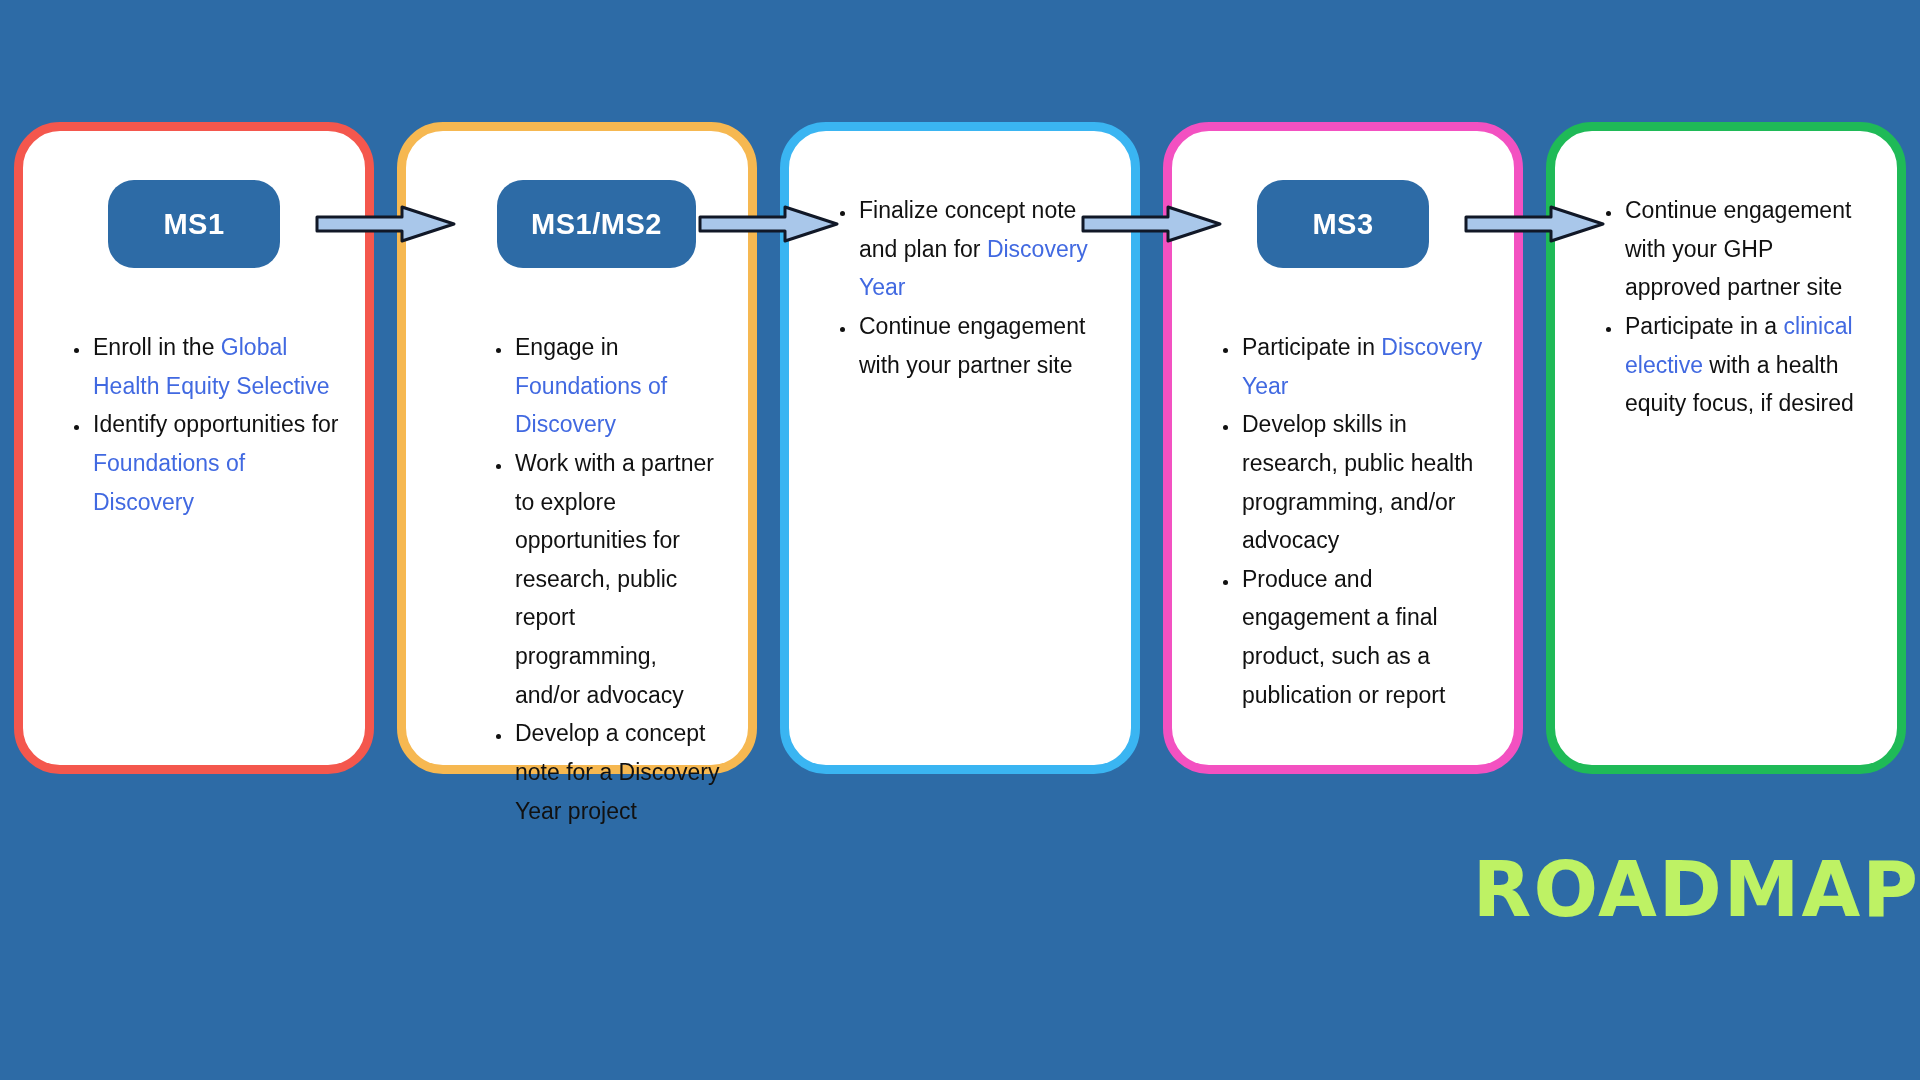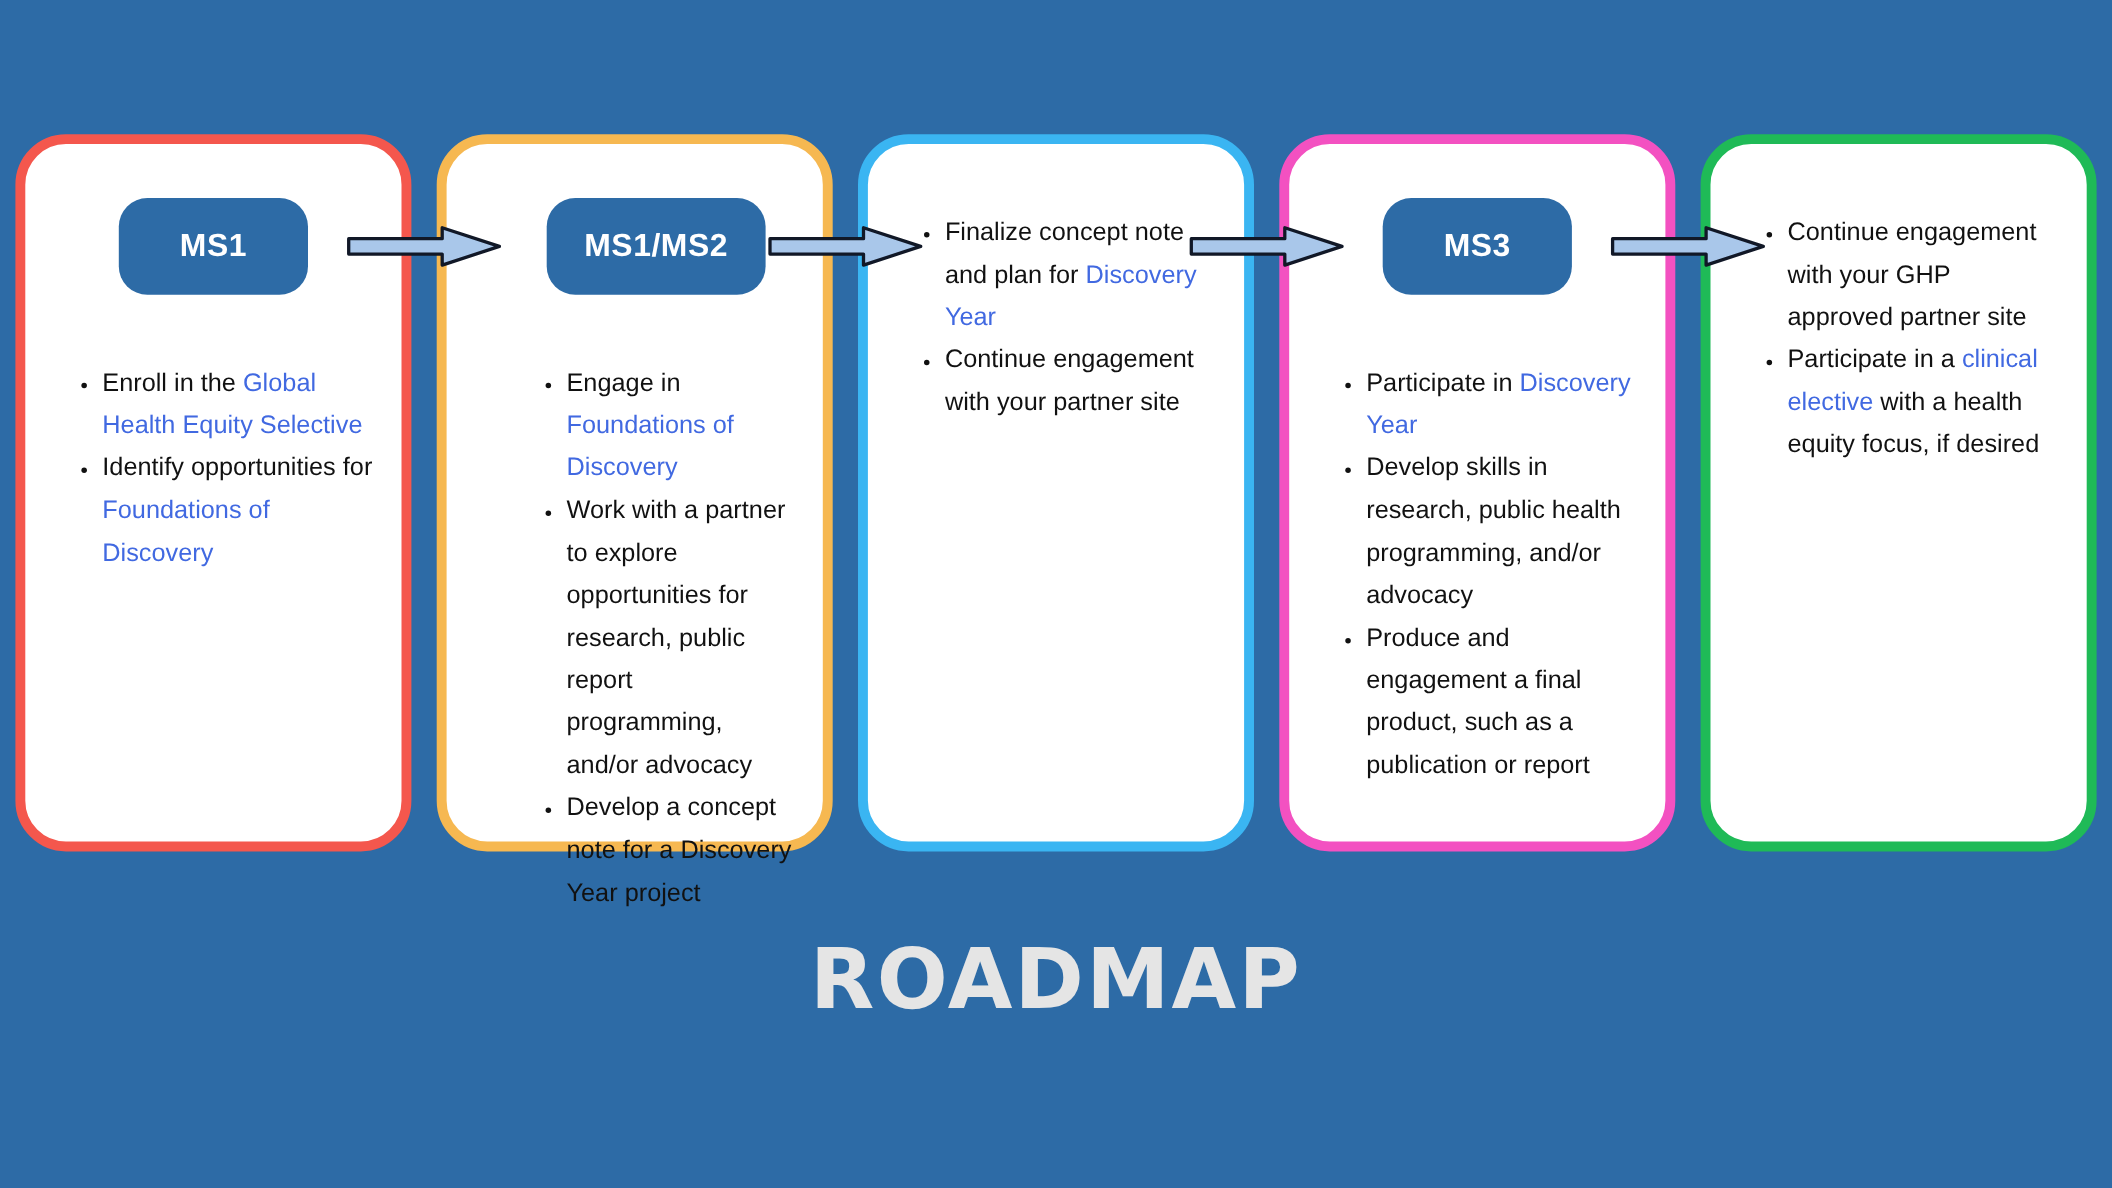--- a/index.html
+++ b/index.html
@@ -83,22 +83,22 @@
   }
   .arrow-svg {
     position: absolute;
   }
   .title {
     position: absolute;
     top: 838px;
     left: 0;
     width: 100%;
     margin: 0;
-    text-align: center;
-    color: #e5e5e5;
+    text-align: right;
+    color: #bef264;
     font-family: "DejaVu Sans", sans-serif;
     font-size: 76px;
     font-weight: bold;
     letter-spacing: 2px;
     line-height: 104px;
   }
 </style>
 </head>
 <body>
 

